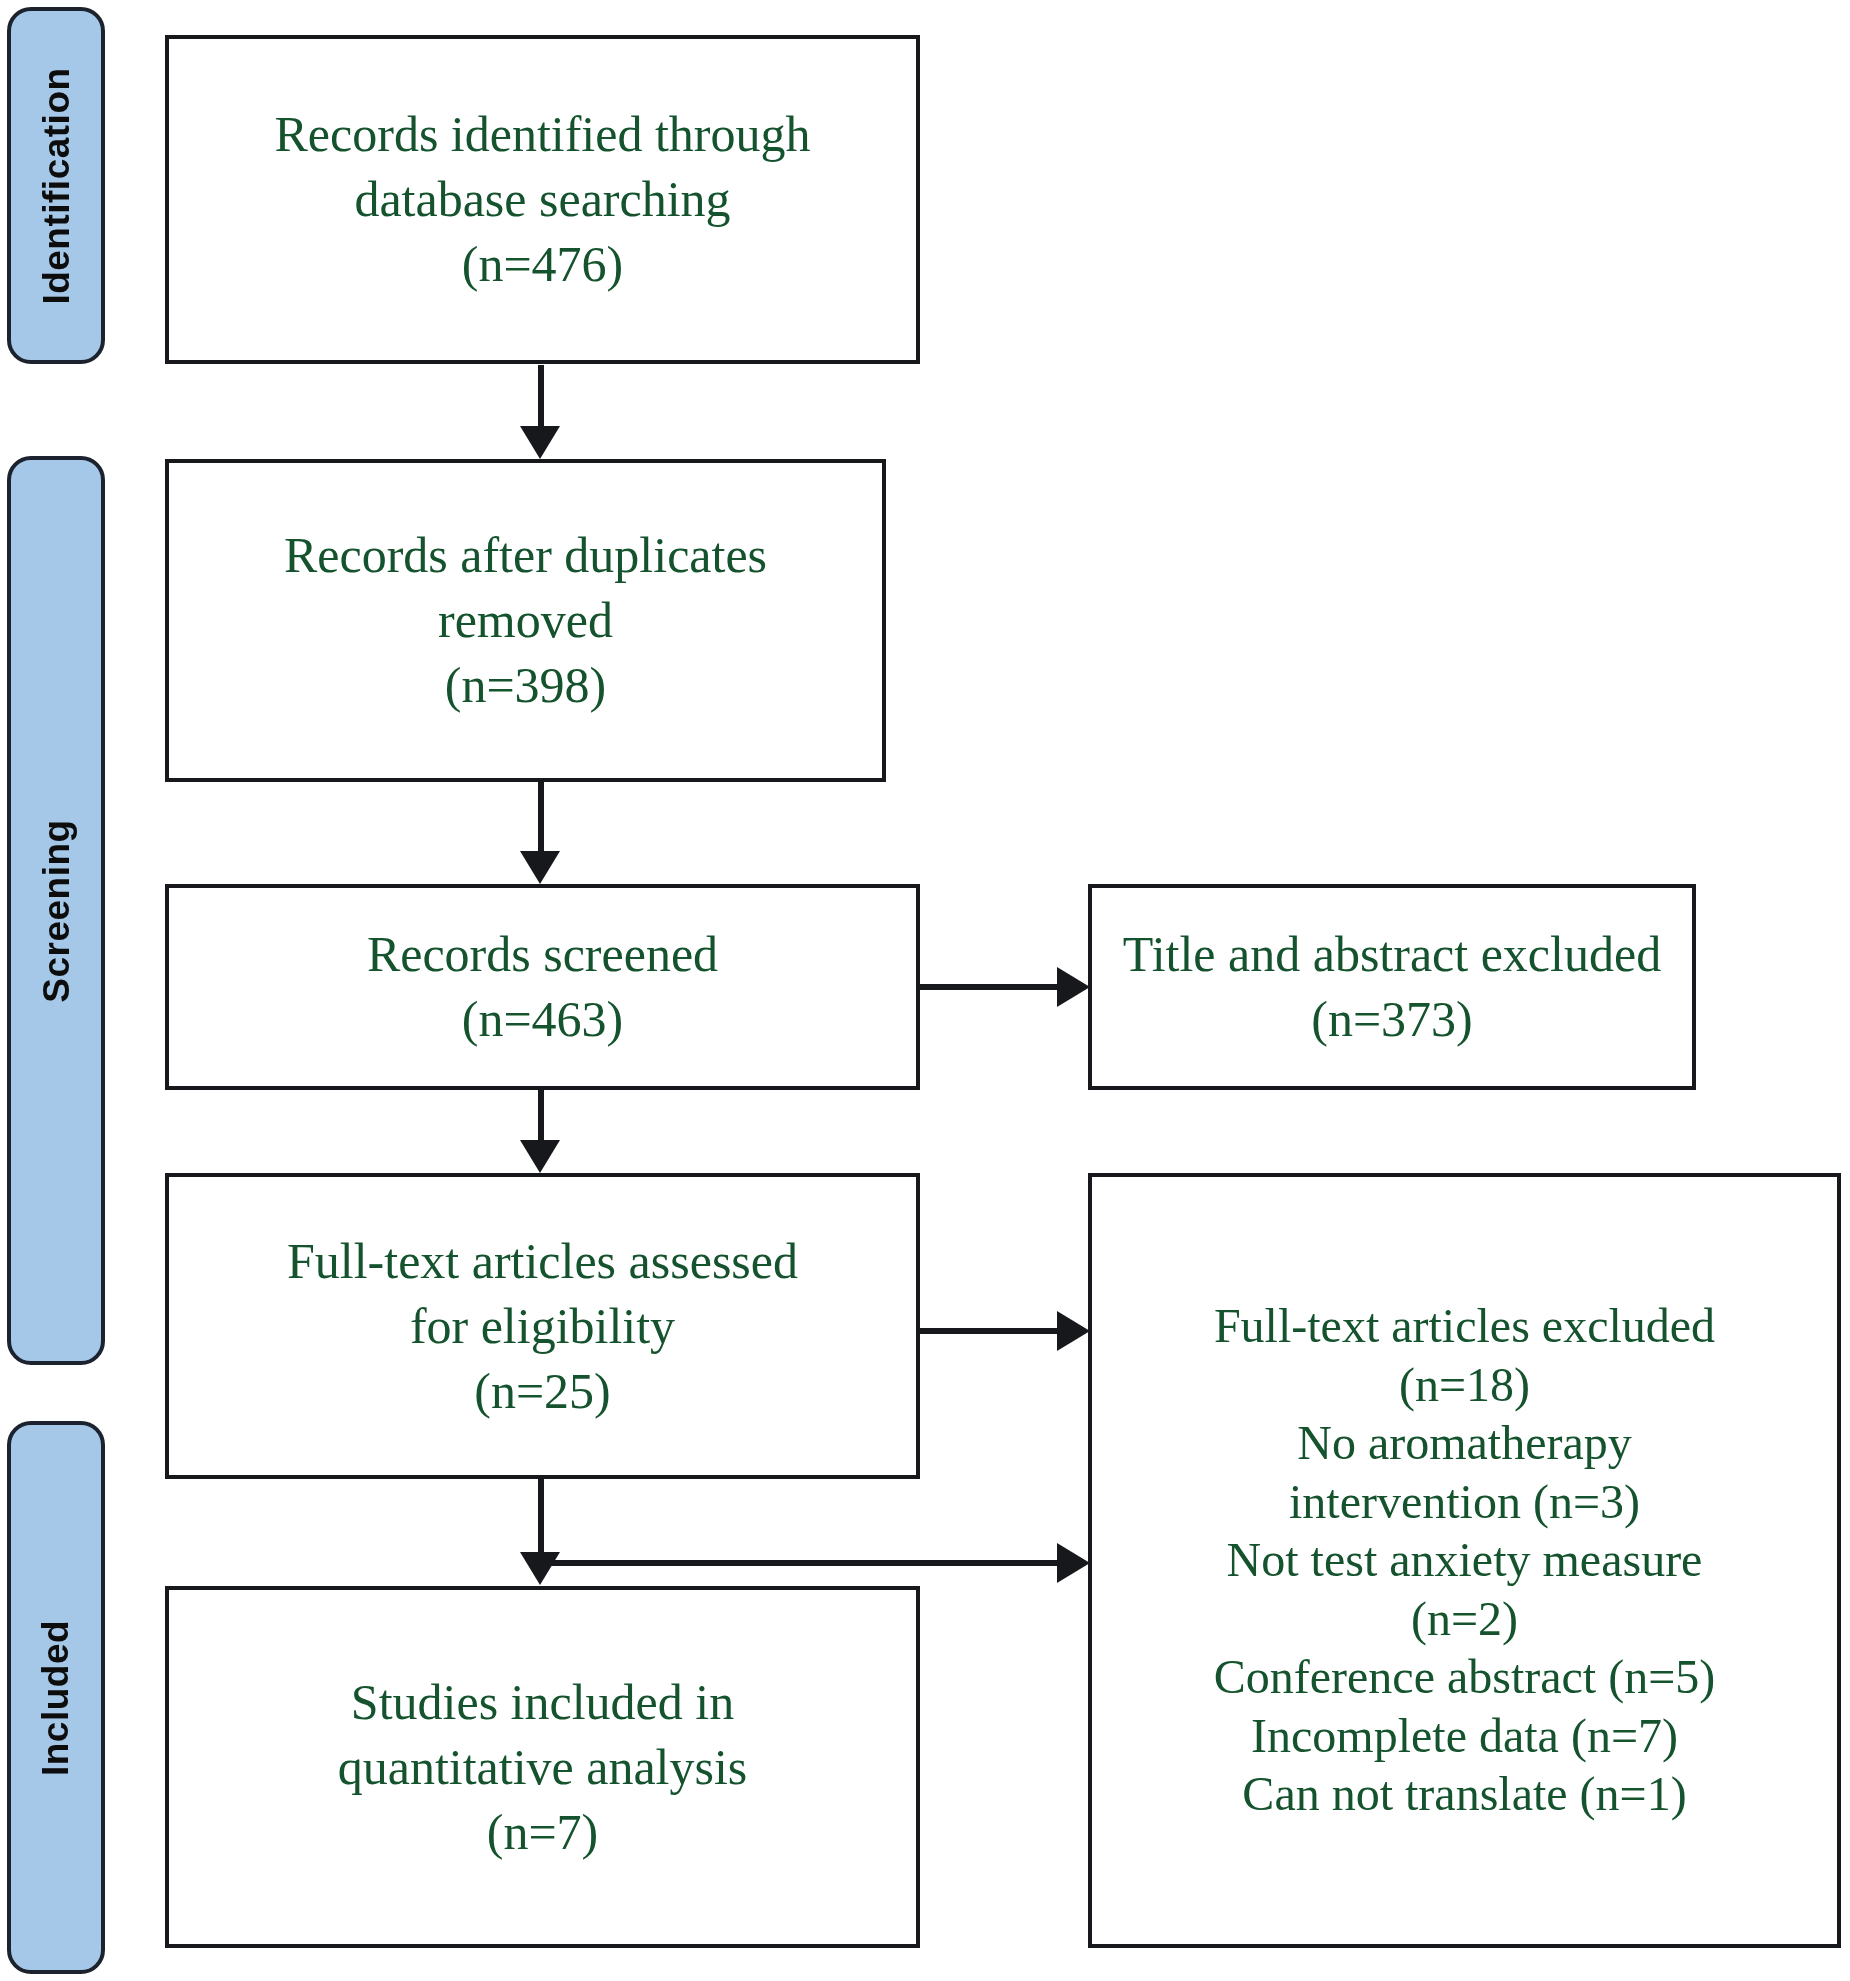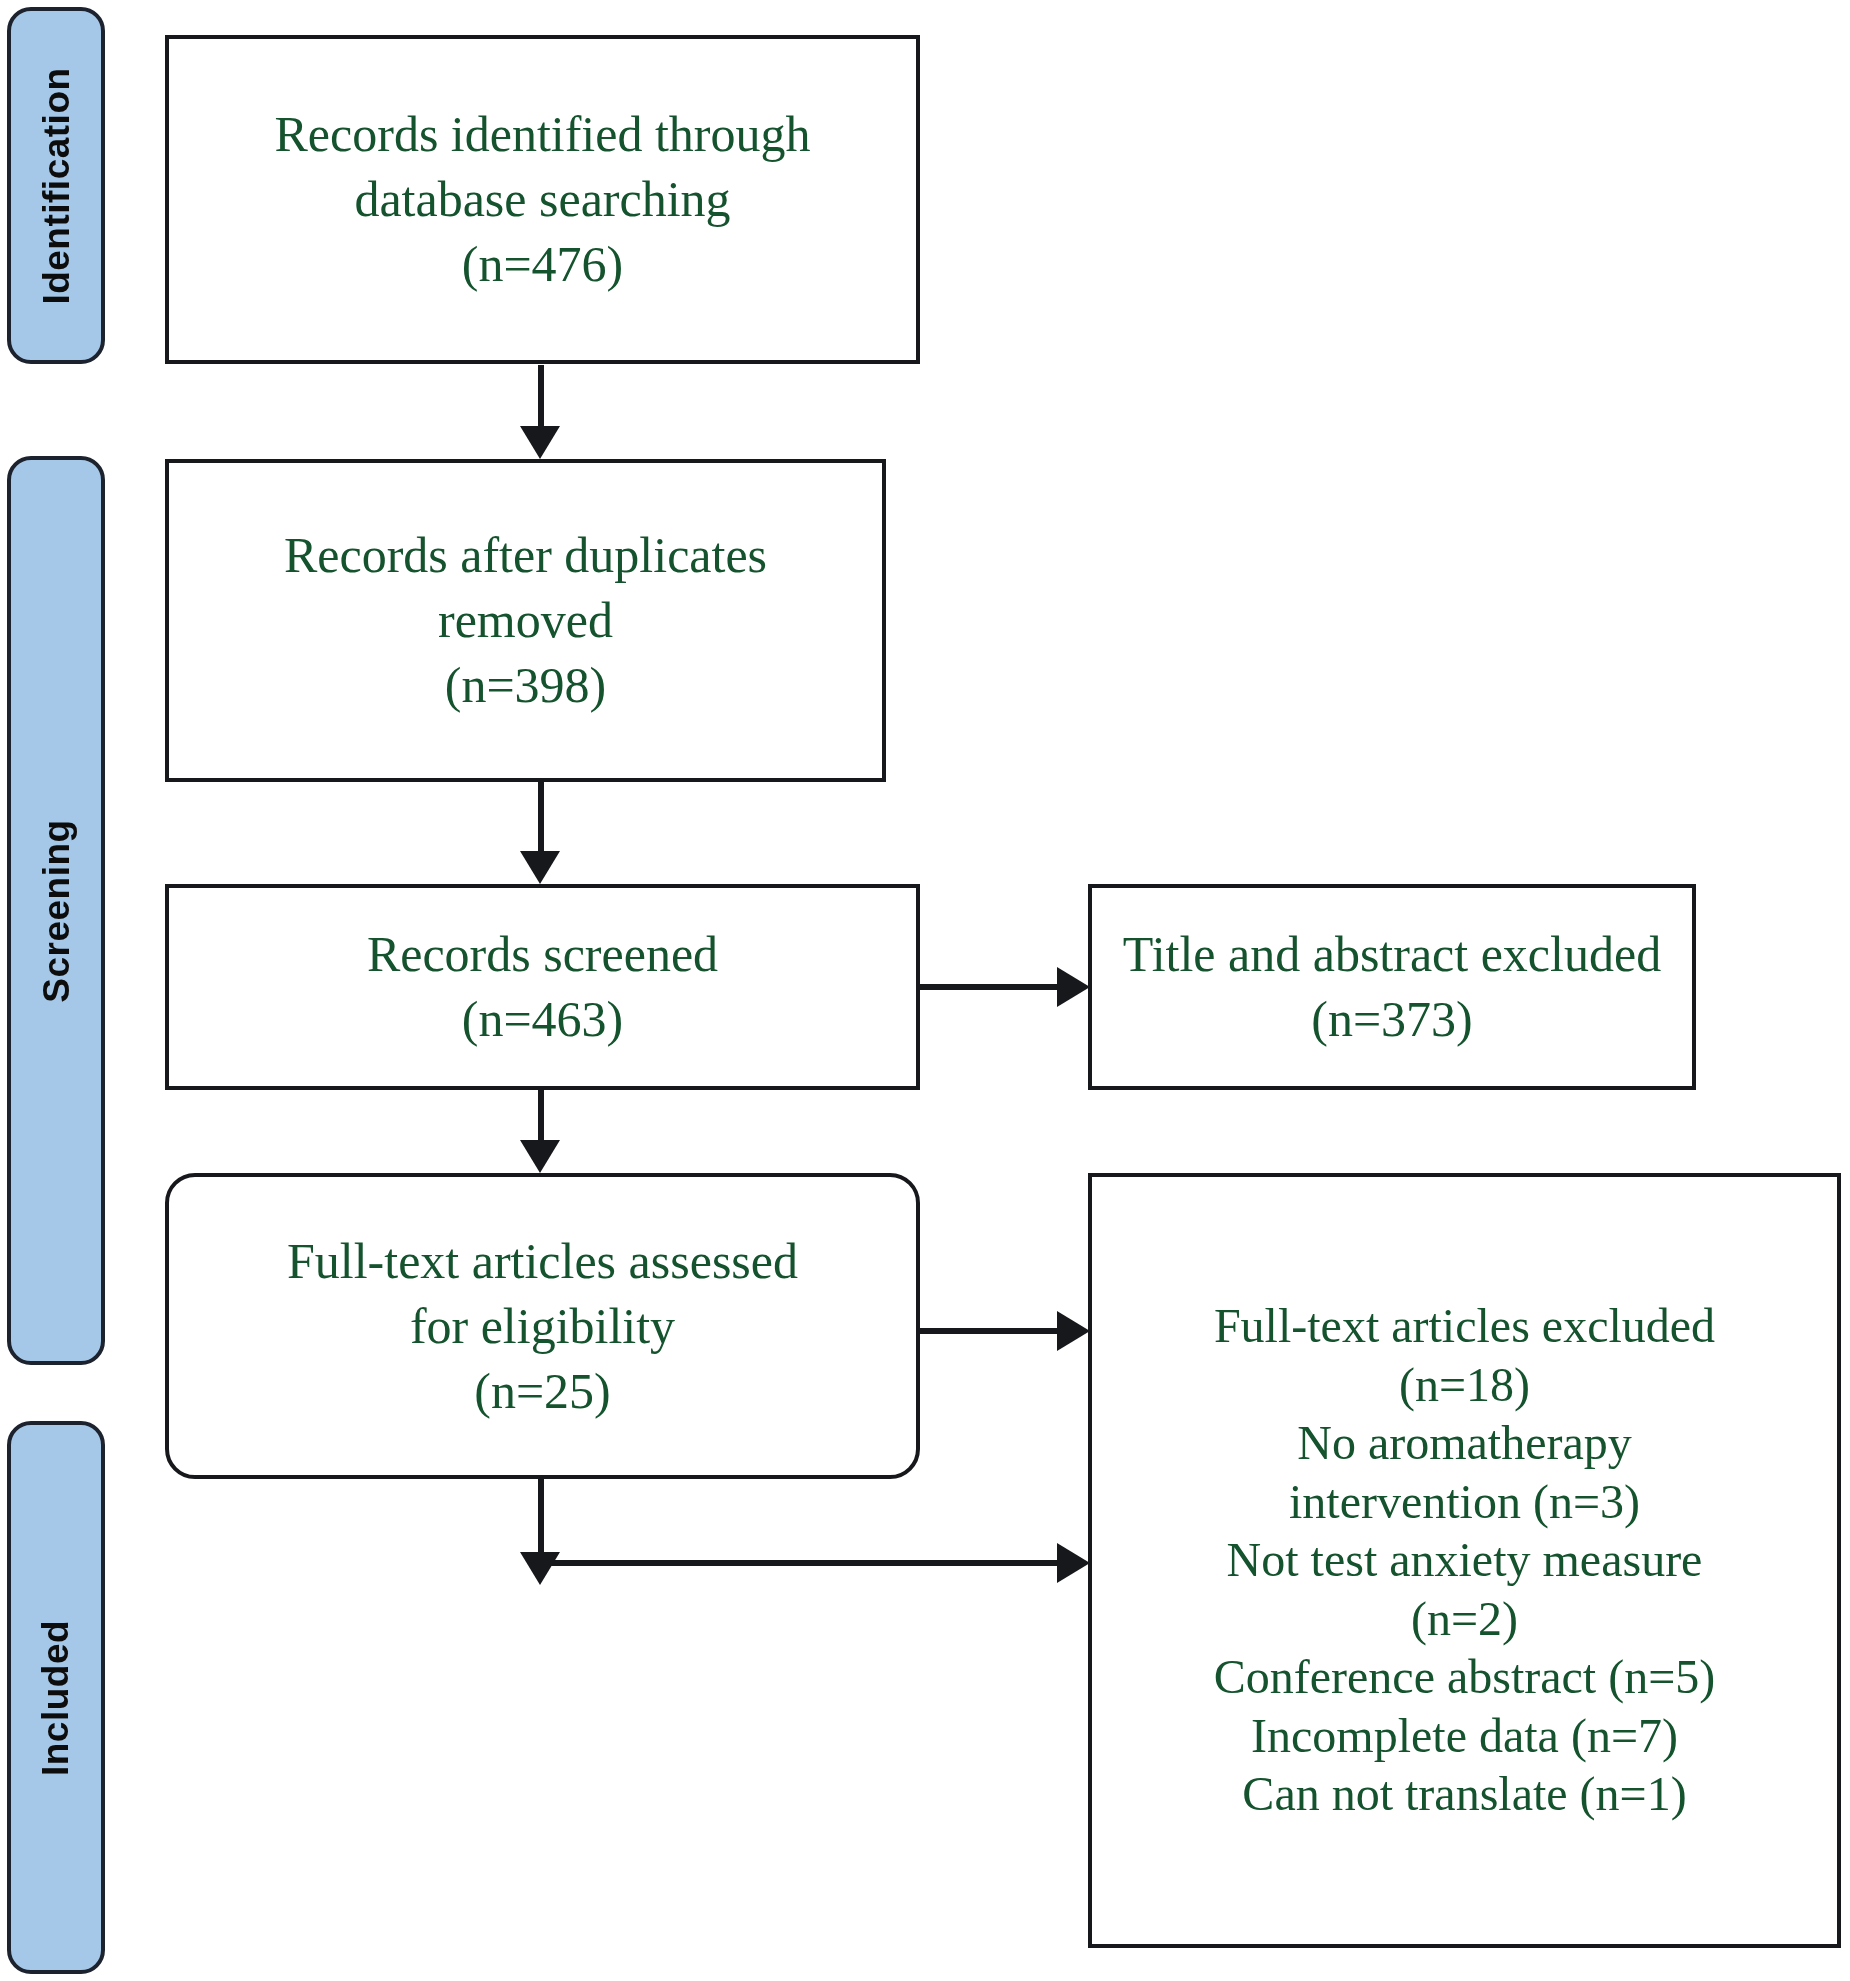--- a/index.html
+++ b/index.html
@@ -117,26 +117,31 @@
     <span class="box-text">Records after duplicates
 removed
 (n=398)</span>
   </div>
 
   <div class="flow-box" style="left:165px; top:884px; width:755px; height:206px;">
     <span class="box-text">Records screened
 (n=463)</span>
   </div>
 
-  <div class="flow-box" style="left:165px; top:1173px; width:755px; height:306px;border-radius:30px;">
+  <div class="flow-box" style="left:165px; top:1173px; width:755px; height:306px;">
     <span class="box-text">Full-text articles assessed
 for eligibility
 (n=25)</span>
   </div>
 
+  <div class="flow-box" style="left:165px; top:1586px; width:755px; height:362px;">
+    <span class="box-text">Studies included in
+quantitative analysis
+(n=7)</span>
+  </div>
 
   <div class="flow-box" style="left:1088px; top:884px; width:608px; height:206px;justify-content:center;">
     <span class="box-text">Title and abstract excluded
 (n=373)</span>
   </div>
 
   <div class="flow-box compact" style="left:1088px; top:1173px; width:753px; height:775px;">
     <span class="box-text">Full-text articles excluded
 (n=18)
 No aromatherapy

